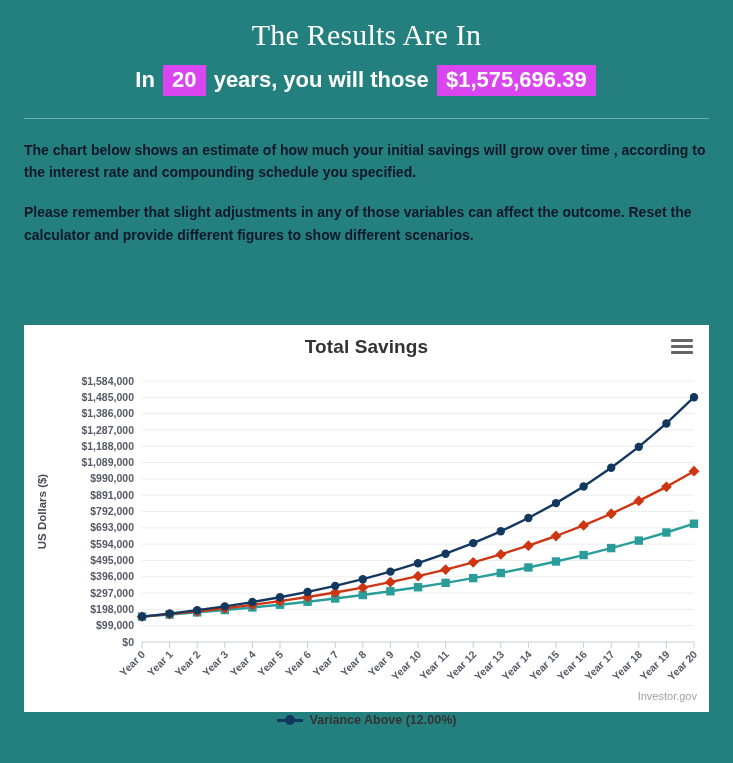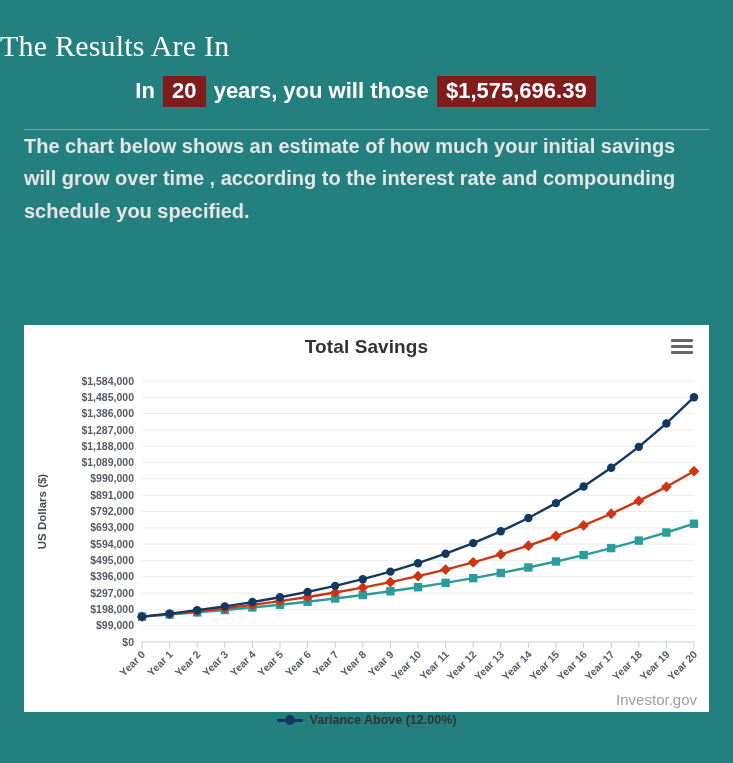--- a/index.html
+++ b/index.html
@@ -7,58 +7,59 @@
   body {
     width:733px; height:763px;
     background:#24807e;
     font-family:"Liberation Sans", sans-serif;
     overflow:hidden;
   }
   .page { width:733px; height:763px; position:relative; background:#24807e; }
 
   
   .hero-title {
+    text-align:center;
     color:#ffffff;
     font-family:"Liberation Serif", serif;
     font-size:30px;
     font-weight:400;
     letter-spacing:0.2px;
-    padding-top:29px;
+    padding-top:18px;
     line-height:1.1;
   }
   .hero-sub {
     text-align:center;
     color:#ffffff;
     font-size:22px;
     font-weight:700;
     margin-top:14px;
     line-height:1.2;
     white-space:nowrap;
   }
   .hero-sub .chip {
-    background:#7f1d1d;
+    background:#d946ef;
     padding:3px 9px 4px 9px;
     margin:0 2px;
     display:inline-block;
     line-height:1.08;
   }
   .divider {
     height:1px;
     background:#6fb0ae;
     margin:22px 24px 0 24px;
   }
 
   
   .copy {
-    color:#e5e5e5;
-    font-size:20px;
+    color:#0f172a;
+    font-size:14px;
     font-weight:600;
     line-height:1.62;
     padding:0 24px;
-    margin-top:0;
+    margin-top:20px;
   }
   .copy p { margin:0 0 17px 0; }
 
   
   .card {
     position:absolute;
     left:24px; top:325px;
     width:685px; height:387px;
     background:#ffffff;
   }
@@ -127,22 +128,22 @@
   .lg-mark i {
     position:absolute; left:8px; top:1px;
     width:10px; height:10px; display:block;
   }
   .lg-line {
     position:absolute; left:0; top:5px;
     width:26px; height:3px; display:block;
   }
   .credit {
     position:absolute;
-    right:12px; bottom:4px;
-    font-size:15px;
+    right:12px; bottom:10px;
+    font-size:11px;
     color:#9aa0a6;
   }
 </style>
 </head>
 <body>
 
 <div class="page">
 
   <div class="hero-title">The Results Are In</div>
 
@@ -150,20 +151,21 @@
     <span>In</span>
     <span class="chip">20</span>
     <span>years, you will those</span>
     <span class="chip">$1,575,696.39</span>
   </div>
 
   <div class="divider"></div>
 
   <div class="copy">
     <p>The chart below shows an estimate of how much your initial savings will grow over time , according to the interest rate and compounding schedule you specified.</p>
+    <p>Please remember that slight adjustments in any of those variables can affect the outcome. Reset the calculator and provide different figures to show different scenarios.</p>
   </div>
 
   <div class="card">
 
     <div class="chart-title">Total Savings</div>
 
     <div class="burger">
       <span></span>
       <span></span>
       <span></span>

